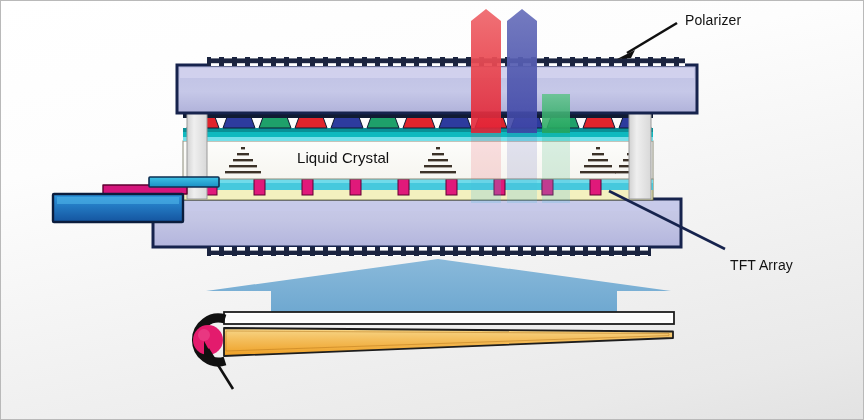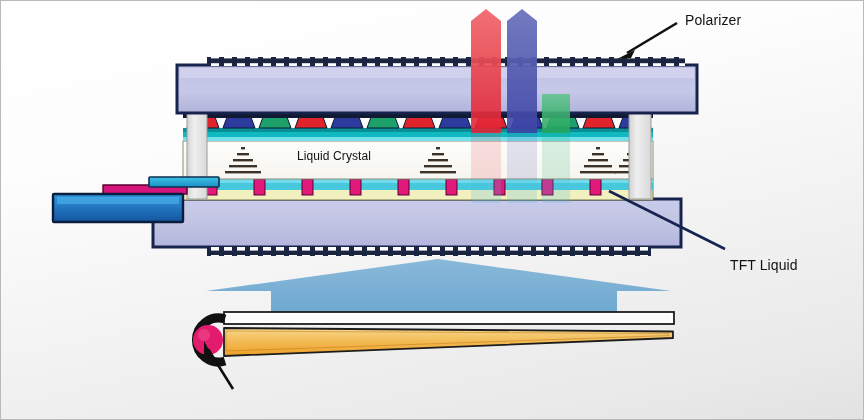--- a/index.html
+++ b/index.html
@@ -18,21 +18,21 @@
   }
   #stage > svg{position:absolute;left:0;top:0;}
   .lbl{
     position:absolute;
     font-size:14px;
     color:#121212;
     white-space:nowrap;
     letter-spacing:.1px;
   }
   .lbl-lc{
-    font-size:12px;
+    font-size:15px;
     color:#111;
   }
 </style>
 </head>
 <body>
 
 <div id="stage">
 
 <svg width="864" height="420" viewBox="0 0 864 420">
   <defs>
@@ -262,16 +262,16 @@
     <path d="M 203,340 L 213,358 L 203,355 Z" fill="#101010"></path>
 
     <line x1="724" y1="248" x2="608" y2="190" stroke="#16234d" stroke-width="2.6"></line>
   </g>
 </svg>
 
 <div class="lbl" style="left:684px;top:11px;">Polarizer</div>
 
 <div class="lbl lbl-lc" style="left:296px;top:148px;">Liquid Crystal</div>
 
-<div class="lbl" style="left:729px;top:256px;">TFT Liquid</div>
+<div class="lbl" style="left:729px;top:256px;">TFT Array</div>
 
 
 </div>
 
 </body></html>

